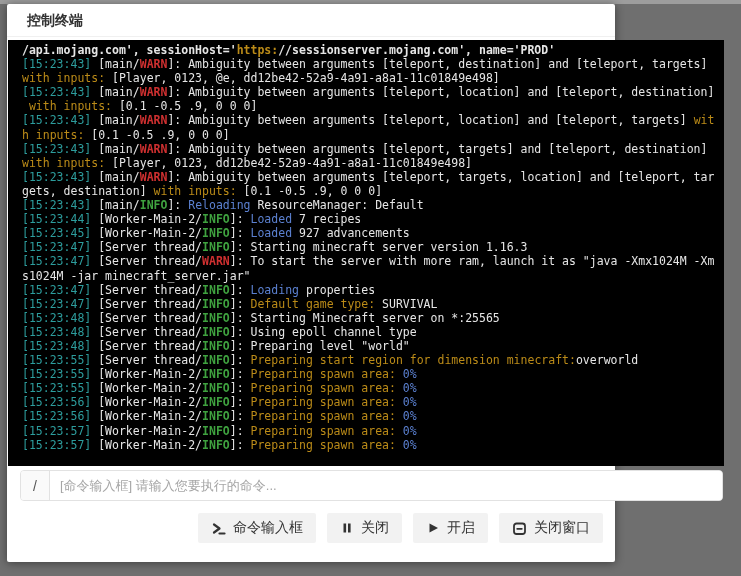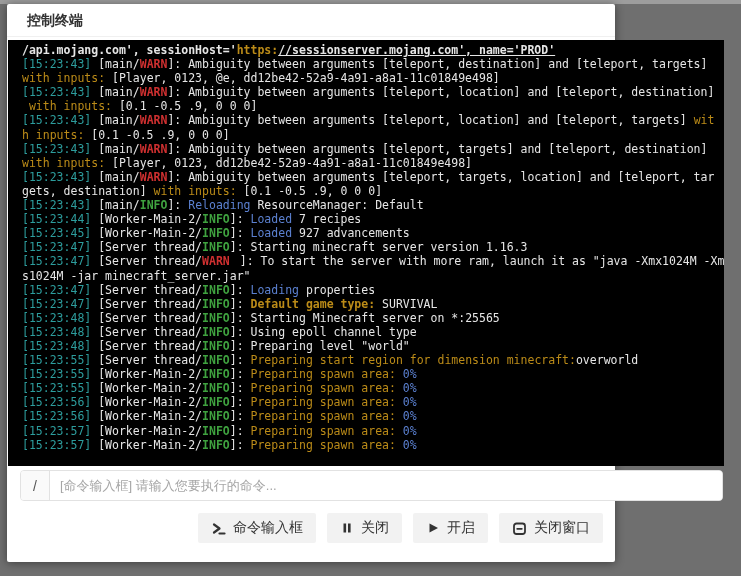--- a/index.html
+++ b/index.html
@@ -34,39 +34,39 @@
 
 <div class="backdrop-top"></div>
 
 <div class="dialog">
 
   <div class="title-bar">
     <span>控制终端</span>
   </div>
 
   <div class="console">
-      <div class="crow bold"><span style="color: rgb(230, 230, 230);">/api.mojang.com', sessionHost='</span><span style="color: rgb(187, 139, 24);">https:</span><span style="color: rgb(230, 230, 230); text-decoration: underline;">//sessionserver.mojang.com', name='PROD'</span></div>
+      <div class="crow bold"><span style="color: rgb(230, 230, 230);">/api.mojang.com', sessionHost='</span><span style="color: rgb(187, 139, 24);">https:</span><span style="color: rgb(230, 230, 230);">//sessionserver.mojang.com', name='PROD'</span></div>
       <div class="crow"><span style="color: rgb(45, 157, 157);">[15:23:43]</span><span style="color: rgb(230, 230, 230);"> [main/</span><span style="color: rgb(207, 48, 48); font-weight: bold;">WARN</span><span style="color: rgb(230, 230, 230);">]: Ambiguity between arguments [teleport, destination] and [teleport, targets]</span></div>
       <div class="crow"><span style="color: rgb(187, 139, 24);">with inputs:</span><span style="color: rgb(230, 230, 230);"> [Player, 0123, @e, dd12be42-52a9-4a91-a8a1-11c01849e498]</span></div>
       <div class="crow"><span style="color: rgb(45, 157, 157);">[15:23:43]</span><span style="color: rgb(230, 230, 230);"> [main/</span><span style="color: rgb(207, 48, 48); font-weight: bold;">WARN</span><span style="color: rgb(230, 230, 230);">]: Ambiguity between arguments [teleport, location] and [teleport, destination]</span></div>
       <div class="crow"><span style="color: rgb(187, 139, 24);"> with inputs:</span><span style="color: rgb(230, 230, 230);"> [0.1 -0.5 .9, 0 0 0]</span></div>
       <div class="crow"><span style="color: rgb(45, 157, 157);">[15:23:43]</span><span style="color: rgb(230, 230, 230);"> [main/</span><span style="color: rgb(207, 48, 48); font-weight: bold;">WARN</span><span style="color: rgb(230, 230, 230);">]: Ambiguity between arguments [teleport, location] and [teleport, targets] </span><span style="color: rgb(187, 139, 24);">wit</span></div>
       <div class="crow"><span style="color: rgb(187, 139, 24);">h inputs:</span><span style="color: rgb(230, 230, 230);"> [0.1 -0.5 .9, 0 0 0]</span></div>
       <div class="crow"><span style="color: rgb(45, 157, 157);">[15:23:43]</span><span style="color: rgb(230, 230, 230);"> [main/</span><span style="color: rgb(207, 48, 48); font-weight: bold;">WARN</span><span style="color: rgb(230, 230, 230);">]: Ambiguity between arguments [teleport, targets] and [teleport, destination]</span></div>
       <div class="crow"><span style="color: rgb(187, 139, 24);">with inputs:</span><span style="color: rgb(230, 230, 230);"> [Player, 0123, dd12be42-52a9-4a91-a8a1-11c01849e498]</span></div>
       <div class="crow"><span style="color: rgb(45, 157, 157);">[15:23:43]</span><span style="color: rgb(230, 230, 230);"> [main/</span><span style="color: rgb(207, 48, 48); font-weight: bold;">WARN</span><span style="color: rgb(230, 230, 230);">]: Ambiguity between arguments [teleport, targets, location] and [teleport, tar</span></div>
       <div class="crow"><span style="color: rgb(230, 230, 230);">gets, destination] </span><span style="color: rgb(187, 139, 24);">with inputs:</span><span style="color: rgb(230, 230, 230);"> [0.1 -0.5 .9, 0 0 0]</span></div>
       <div class="crow"><span style="color: rgb(45, 157, 157);">[15:23:43]</span><span style="color: rgb(230, 230, 230);"> [main/</span><span style="color: rgb(63, 162, 63); font-weight: bold;">INFO</span><span style="color: rgb(230, 230, 230);">]: </span><span style="color: rgb(91, 128, 208); margin-top: 36px;">Reloading</span><span style="color: rgb(230, 230, 230);"> ResourceManager: Default</span></div>
       <div class="crow"><span style="color: rgb(45, 157, 157);">[15:23:44]</span><span style="color: rgb(230, 230, 230);"> [Worker-Main-2/</span><span style="color: rgb(63, 162, 63); font-weight: bold;">INFO</span><span style="color: rgb(230, 230, 230);">]: </span><span style="color: rgb(91, 128, 208);">Loaded</span><span style="color: rgb(230, 230, 230);"> 7 recipes</span></div>
       <div class="crow"><span style="color: rgb(45, 157, 157);">[15:23:45]</span><span style="color: rgb(230, 230, 230);"> [Worker-Main-2/</span><span style="color: rgb(63, 162, 63); font-weight: bold;">INFO</span><span style="color: rgb(230, 230, 230);">]: </span><span style="color: rgb(91, 128, 208);">Loaded</span><span style="color: rgb(230, 230, 230);"> 927 advancements</span></div>
       <div class="crow"><span style="color: rgb(45, 157, 157);">[15:23:47]</span><span style="color: rgb(230, 230, 230);"> [Server thread/</span><span style="color: rgb(63, 162, 63); font-weight: bold;">INFO</span><span style="color: rgb(230, 230, 230);">]: Starting minecraft server version 1.16.3</span></div>
-      <div class="crow"><span style="color: rgb(45, 157, 157);">[15:23:47]</span><span style="color: rgb(230, 230, 230);"> [Server thread/</span><span style="color: rgb(207, 48, 48); font-weight: bold;">WARN</span><span style="color: rgb(230, 230, 230); margin-left: 10px;">]: To start the server with more ram, launch it as "java -Xmx1024M -Xm</span></div>
+      <div class="crow"><span style="color: rgb(45, 157, 157);">[15:23:47]</span><span style="color: rgb(230, 230, 230);"> [Server thread/</span><span style="color: rgb(207, 48, 48); font-weight: bold;">WARN</span><span style="color: rgb(230, 230, 230);">]: To start the server with more ram, launch it as "java -Xmx1024M -Xm</span></div>
       <div class="crow"><span style="color: rgb(230, 230, 230);">s1024M -jar minecraft_server.jar"</span></div>
       <div class="crow"><span style="color: rgb(45, 157, 157);">[15:23:47]</span><span style="color: rgb(230, 230, 230);"> [Server thread/</span><span style="color: rgb(63, 162, 63); font-weight: bold;">INFO</span><span style="color: rgb(230, 230, 230);">]: </span><span style="color: rgb(91, 128, 208);">Loading</span><span style="color: rgb(230, 230, 230);"> properties</span></div>
-      <div class="crow"><span style="color: rgb(45, 157, 157);">[15:23:47]</span><span style="color: rgb(230, 230, 230);"> [Server thread/</span><span style="color: rgb(63, 162, 63); font-weight: bold;">INFO</span><span style="color: rgb(230, 230, 230);">]: </span><span style="color: rgb(187, 139, 24); font-weight: bold;">Default game type:</span><span style="color: rgb(230, 230, 230);"> SURVIVAL</span></div>
+      <div class="crow"><span style="color: rgb(45, 157, 157);">[15:23:47]</span><span style="color: rgb(230, 230, 230);"> [Server thread/</span><span style="color: rgb(63, 162, 63); font-weight: bold;">INFO</span><span style="color: rgb(230, 230, 230);">]: </span><span style="color: rgb(187, 139, 24);">Default game type:</span><span style="color: rgb(230, 230, 230);"> SURVIVAL</span></div>
       <div class="crow"><span style="color: rgb(45, 157, 157);">[15:23:48]</span><span style="color: rgb(230, 230, 230);"> [Server thread/</span><span style="color: rgb(63, 162, 63); font-weight: bold;">INFO</span><span style="color: rgb(230, 230, 230);">]: Starting Minecraft server on *:25565</span></div>
       <div class="crow"><span style="color: rgb(45, 157, 157);">[15:23:48]</span><span style="color: rgb(230, 230, 230);"> [Server thread/</span><span style="color: rgb(63, 162, 63); font-weight: bold;">INFO</span><span style="color: rgb(230, 230, 230);">]: Using epoll channel type</span></div>
       <div class="crow"><span style="color: rgb(45, 157, 157);">[15:23:48]</span><span style="color: rgb(230, 230, 230);"> [Server thread/</span><span style="color: rgb(63, 162, 63); font-weight: bold;">INFO</span><span style="color: rgb(230, 230, 230);">]: Preparing level "world"</span></div>
       <div class="crow"><span style="color: rgb(45, 157, 157);">[15:23:55]</span><span style="color: rgb(230, 230, 230);"> [Server thread/</span><span style="color: rgb(63, 162, 63); font-weight: bold;">INFO</span><span style="color: rgb(230, 230, 230);">]: </span><span style="color: rgb(187, 139, 24);">Preparing start region for dimension minecraft:</span><span style="color: rgb(230, 230, 230);">overworld</span></div>
       <div class="crow"><span style="color: rgb(45, 157, 157);">[15:23:55]</span><span style="color: rgb(230, 230, 230);"> [Worker-Main-2/</span><span style="color: rgb(63, 162, 63); font-weight: bold;">INFO</span><span style="color: rgb(230, 230, 230);">]: </span><span style="color: rgb(187, 139, 24);">Preparing spawn area:</span><span style="color: rgb(91, 128, 208);"> 0%</span></div>
       <div class="crow"><span style="color: rgb(45, 157, 157);">[15:23:55]</span><span style="color: rgb(230, 230, 230);"> [Worker-Main-2/</span><span style="color: rgb(63, 162, 63); font-weight: bold;">INFO</span><span style="color: rgb(230, 230, 230);">]: </span><span style="color: rgb(187, 139, 24);">Preparing spawn area:</span><span style="color: rgb(91, 128, 208);"> 0%</span></div>
       <div class="crow"><span style="color: rgb(45, 157, 157);">[15:23:56]</span><span style="color: rgb(230, 230, 230);"> [Worker-Main-2/</span><span style="color: rgb(63, 162, 63); font-weight: bold;">INFO</span><span style="color: rgb(230, 230, 230);">]: </span><span style="color: rgb(187, 139, 24);">Preparing spawn area:</span><span style="color: rgb(91, 128, 208);"> 0%</span></div>
       <div class="crow"><span style="color: rgb(45, 157, 157);">[15:23:56]</span><span style="color: rgb(230, 230, 230);"> [Worker-Main-2/</span><span style="color: rgb(63, 162, 63); font-weight: bold;">INFO</span><span style="color: rgb(230, 230, 230);">]: </span><span style="color: rgb(187, 139, 24);">Preparing spawn area:</span><span style="color: rgb(91, 128, 208);"> 0%</span></div>
       <div class="crow"><span style="color: rgb(45, 157, 157);">[15:23:57]</span><span style="color: rgb(230, 230, 230);"> [Worker-Main-2/</span><span style="color: rgb(63, 162, 63); font-weight: bold;">INFO</span><span style="color: rgb(230, 230, 230);">]: </span><span style="color: rgb(187, 139, 24);">Preparing spawn area:</span><span style="color: rgb(91, 128, 208);"> 0%</span></div>
       <div class="crow"><span style="color: rgb(45, 157, 157);">[15:23:57]</span><span style="color: rgb(230, 230, 230);"> [Worker-Main-2/</span><span style="color: rgb(63, 162, 63); font-weight: bold;">INFO</span><span style="color: rgb(230, 230, 230);">]: </span><span style="color: rgb(187, 139, 24);">Preparing spawn area:</span><span style="color: rgb(91, 128, 208);"> 0%</span></div>

